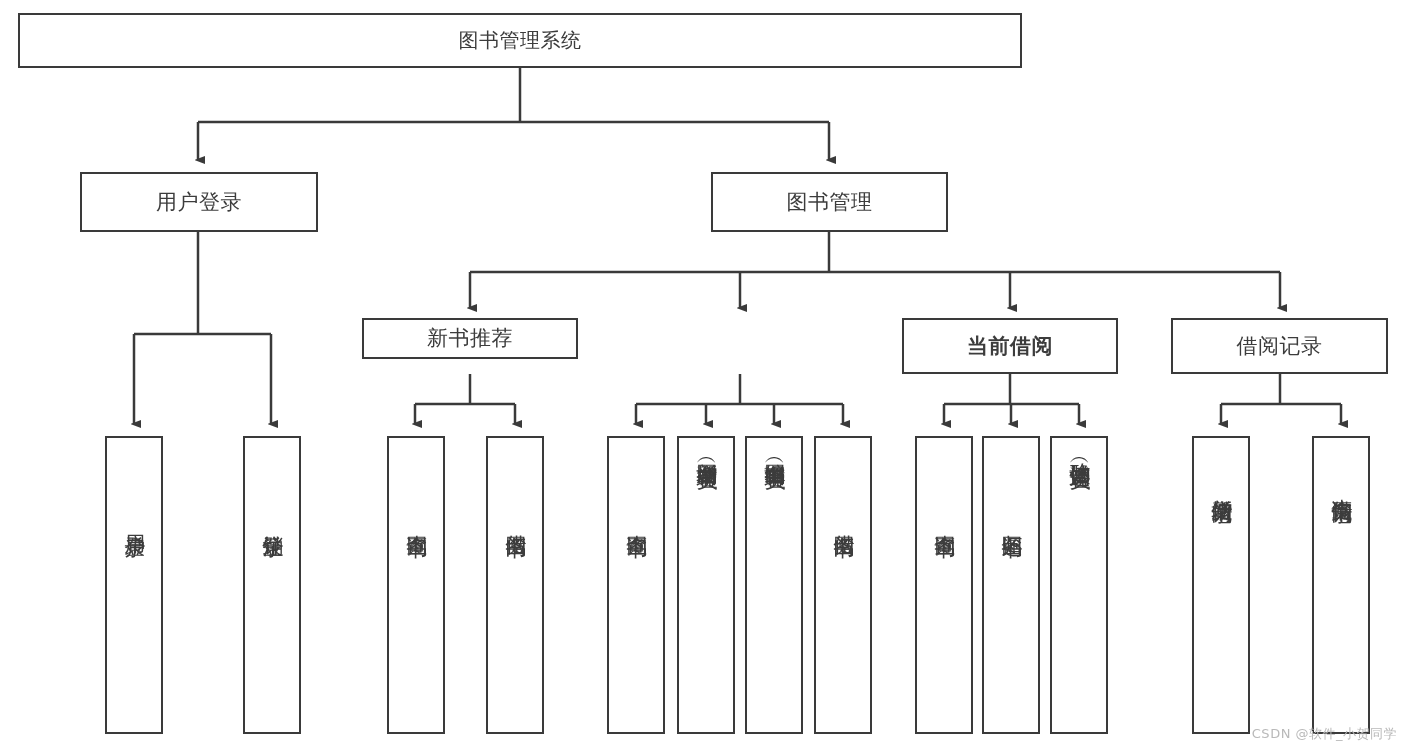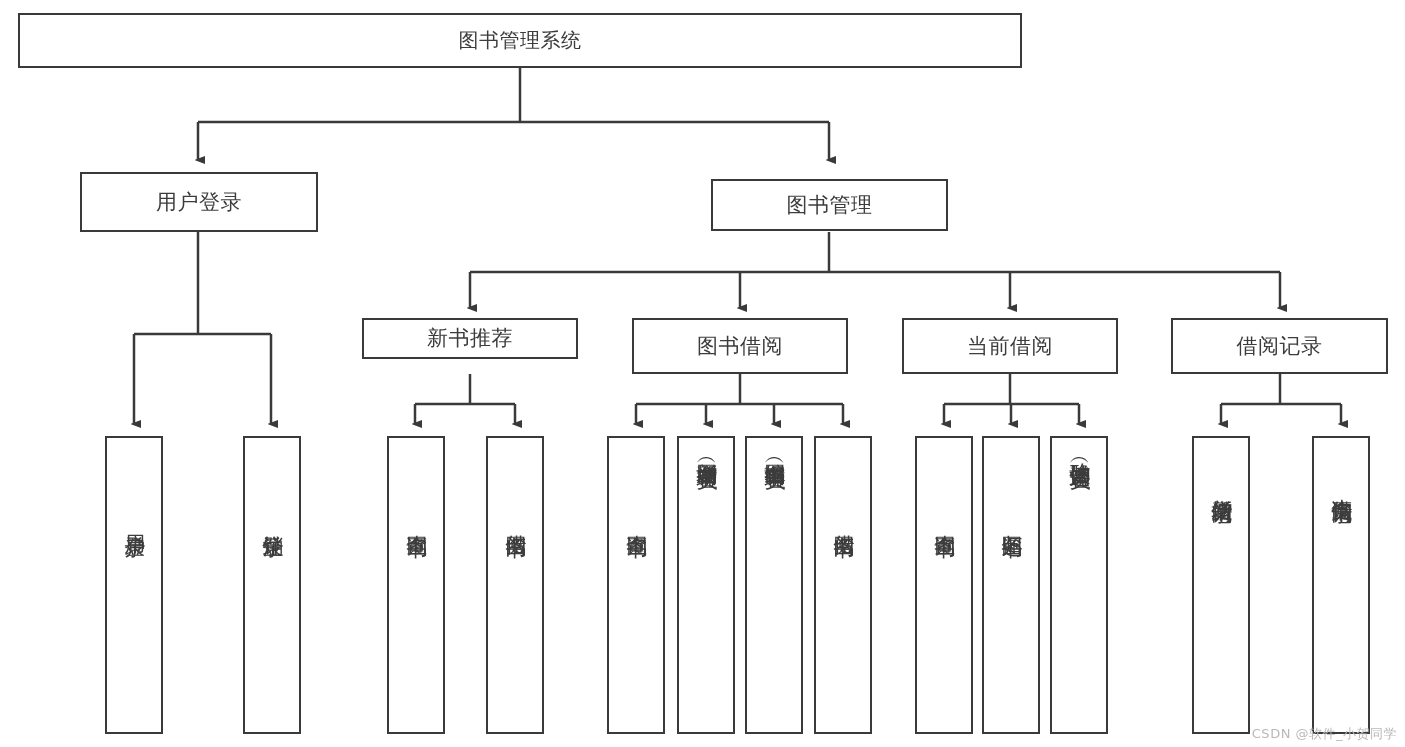--- a/index.html
+++ b/index.html
@@ -130,31 +130,28 @@
     </g>
   </svg>
 
   <div class="node root" style="left:18px; top:13px; width:1004px; height:55px;">
     <span class="label">图书管理系统</span>
   </div>
 
   <div class="node" style="left:80px; top:172px; width:238px; height:60px;">
     <span class="label">用户登录</span>
   </div>
-  <div class="node" style="left:711px; top:179px; width:237px; height:52px;text-align:center;">
+  <div class="node" style="left:711px; top:172px; width:237px; height:60px;text-align:center;">
     <span class="label">图书管理</span>
   </div>
 
   <div class="node" style="left:362px; top:318px; width:216px; height:41px;">
     <span class="label">新书推荐</span>
   </div>
-  <div class="node" style="left:632px; top:318px; width:216px; height:56px;">
-    <span class="label">图书借阅</span>
-  </div>
-  <div class="node" style="left:902px; top:318px; width:216px; height:56px;">
+  <div class="node" style="left:902px; top:318px; width:216px; height:56px;font-weight:bold;">
     <span class="label">当前借阅</span>
   </div>
   <div class="node" style="left:1171px; top:318px; width:217px; height:56px;">
     <span class="label">借阅记录</span>
   </div>
 
   <div class="node leaf mid" style="left:105px; top:436px; width:58px; height:298px;">
     <span class="label">用户登录</span>
   </div>
   <div class="node leaf mid" style="left:243px; top:436px; width:58px; height:298px;">

